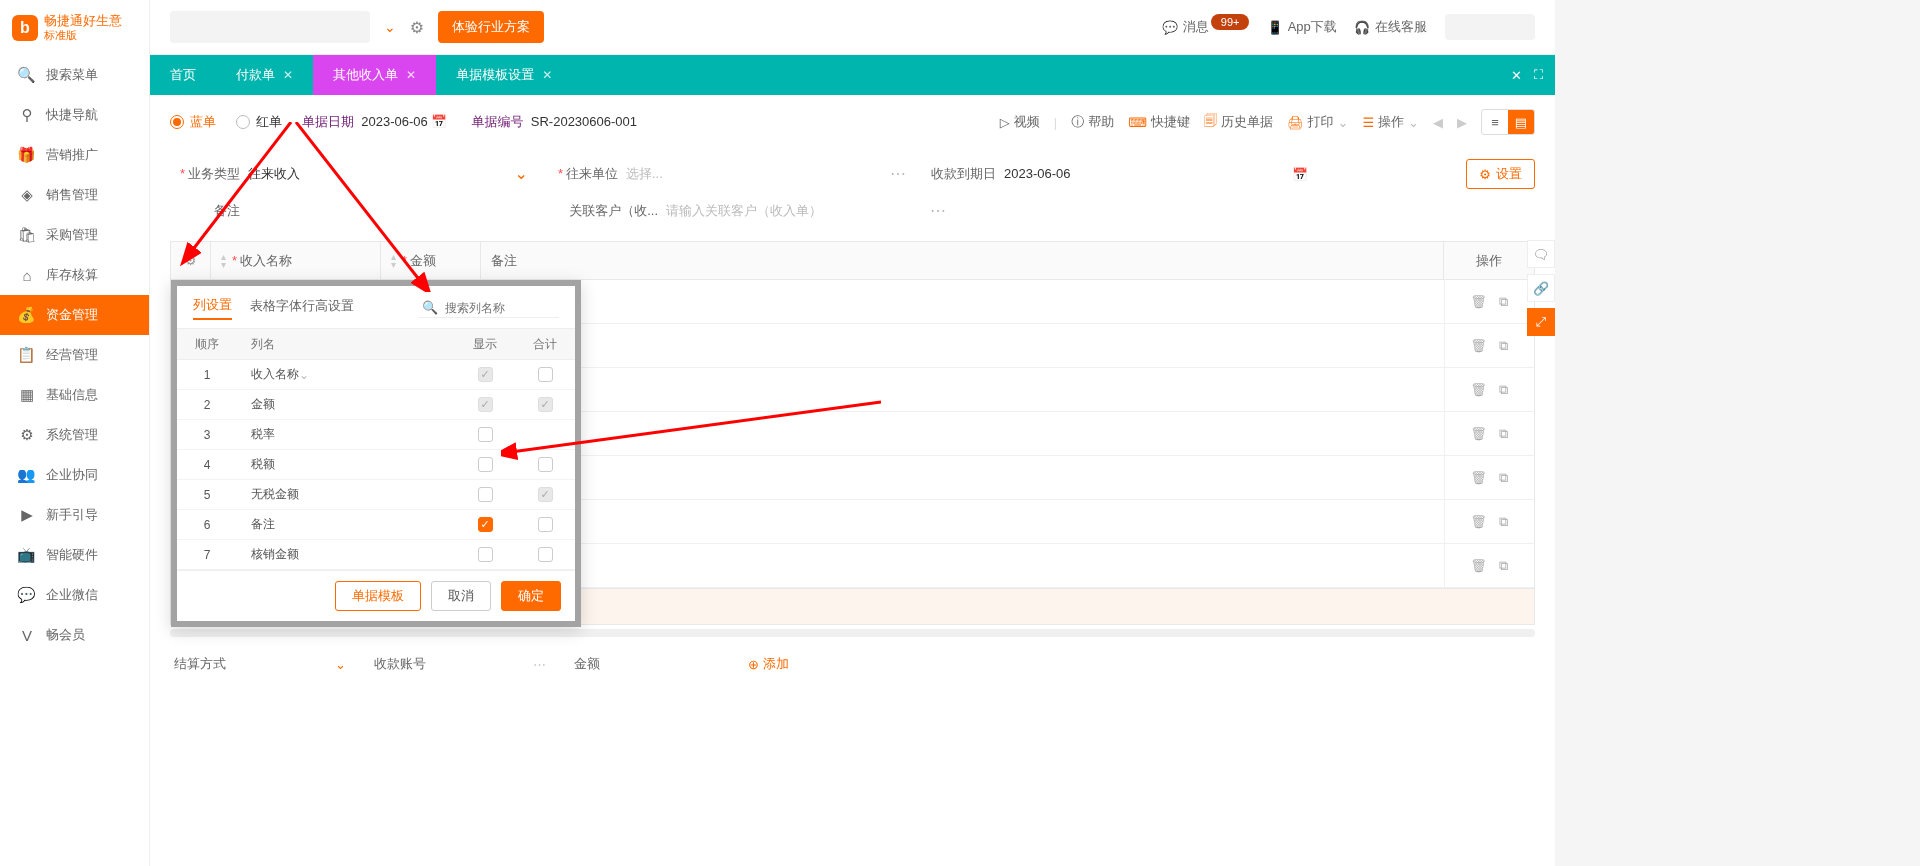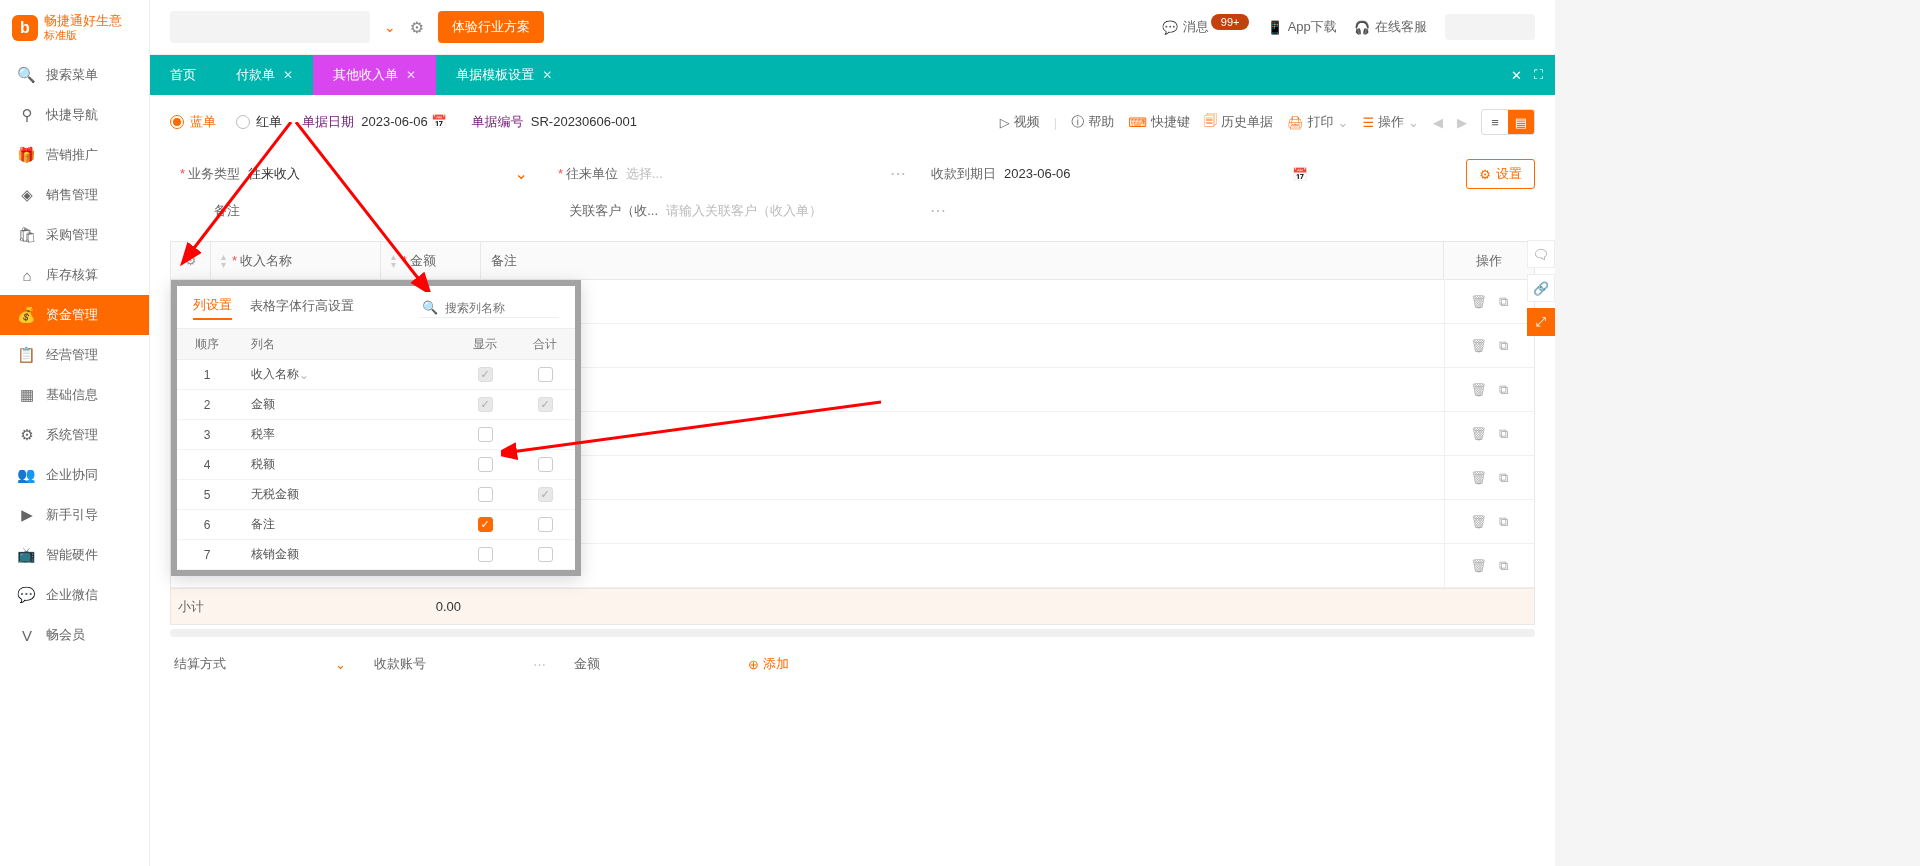--- a/index.html
+++ b/index.html
@@ -496,20 +496,25 @@
               <div class="pc pc-seq">7</div>
               <div class="pc pc-name">核销金额</div>
               <div class="pc pc-show">
                 <span class="chk"></span>
               </div>
               <div class="pc pc-sum">
                 <span class="chk"></span>
               </div>
             </div>
           </div>
+        <div class="pop-foot">
+          <button class="btn btn-outline">单据模板</button>
+          <button class="btn btn-plain">取消</button>
+          <button class="btn btn-primary">确定</button>
+        </div>
       </div>
 
       <svg class="arrow" style="left:-10px;top:-120px" width="320" height="170">
         <defs>
             <marker id="ah1" markerWidth="10" markerHeight="10" refX="2" refY="3" orient="auto">
               <path d="M0,0 L0,6 L8,3 z" fill="#ff0000"></path>
             </marker>
           </defs>
         <line x1="130" y1="0" x2="30" y2="130" stroke="#ff0000" stroke-width="3" marker-end="url(#ah1)"></line>
         <line x1="135" y1="0" x2="260" y2="160" stroke="#ff0000" stroke-width="3" marker-end="url(#ah1)"></line>

